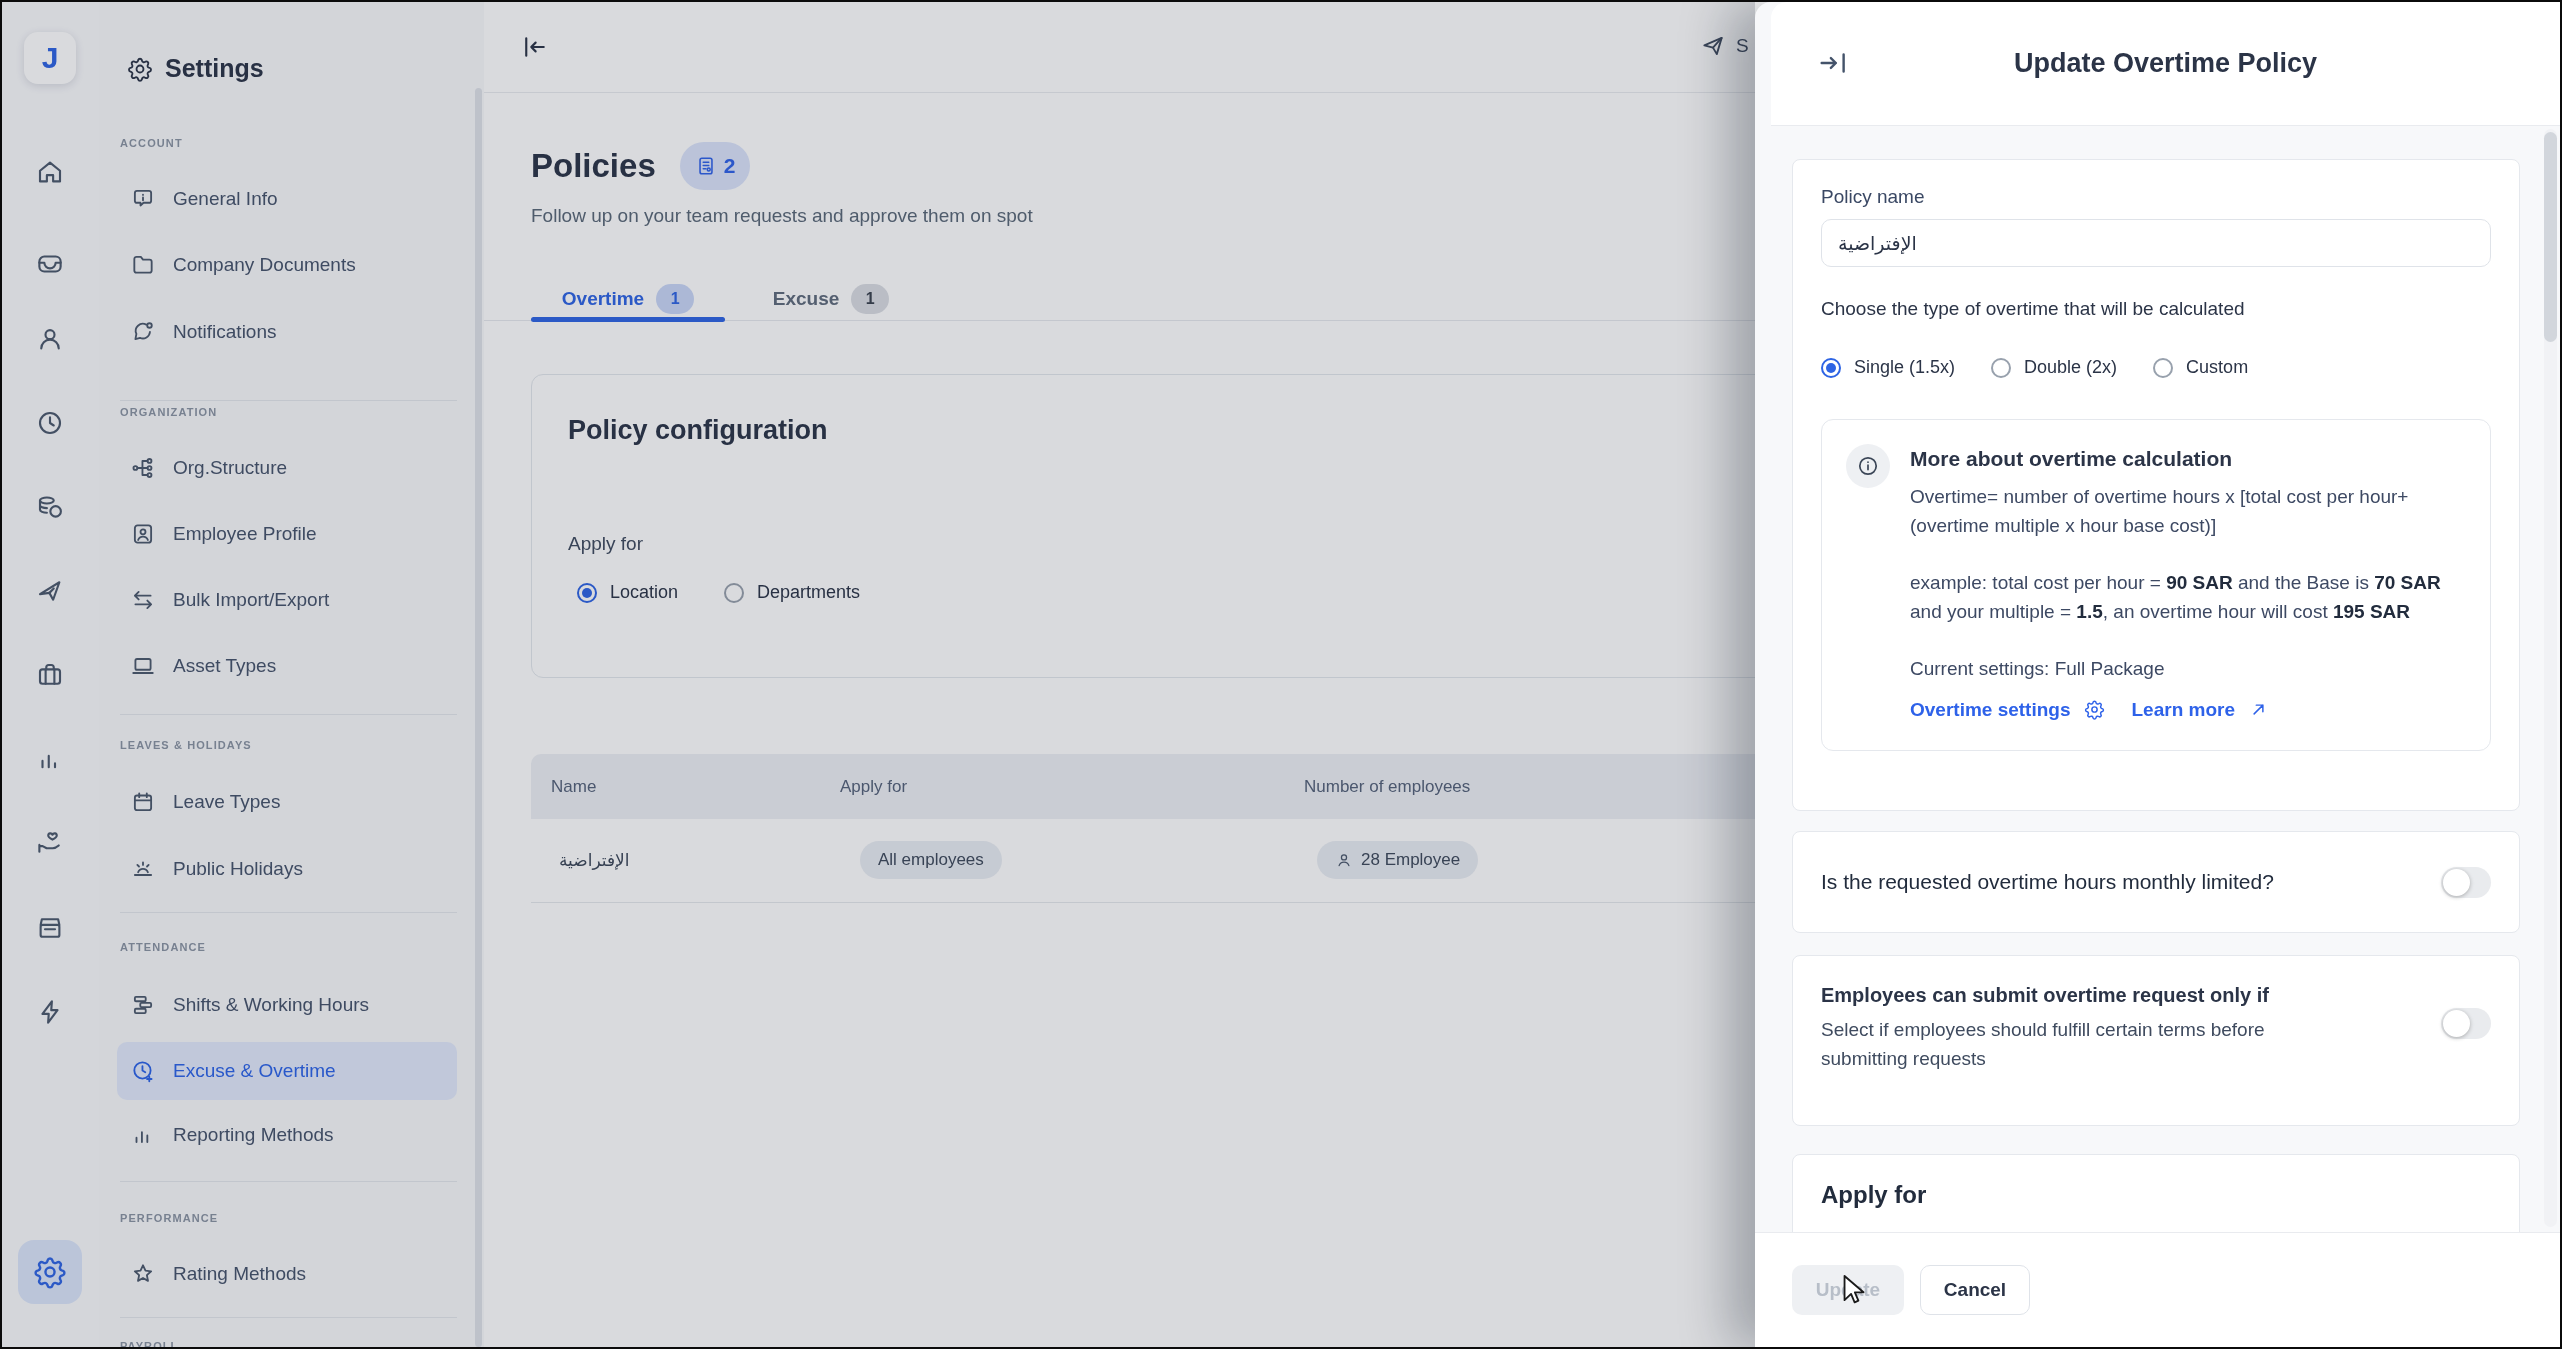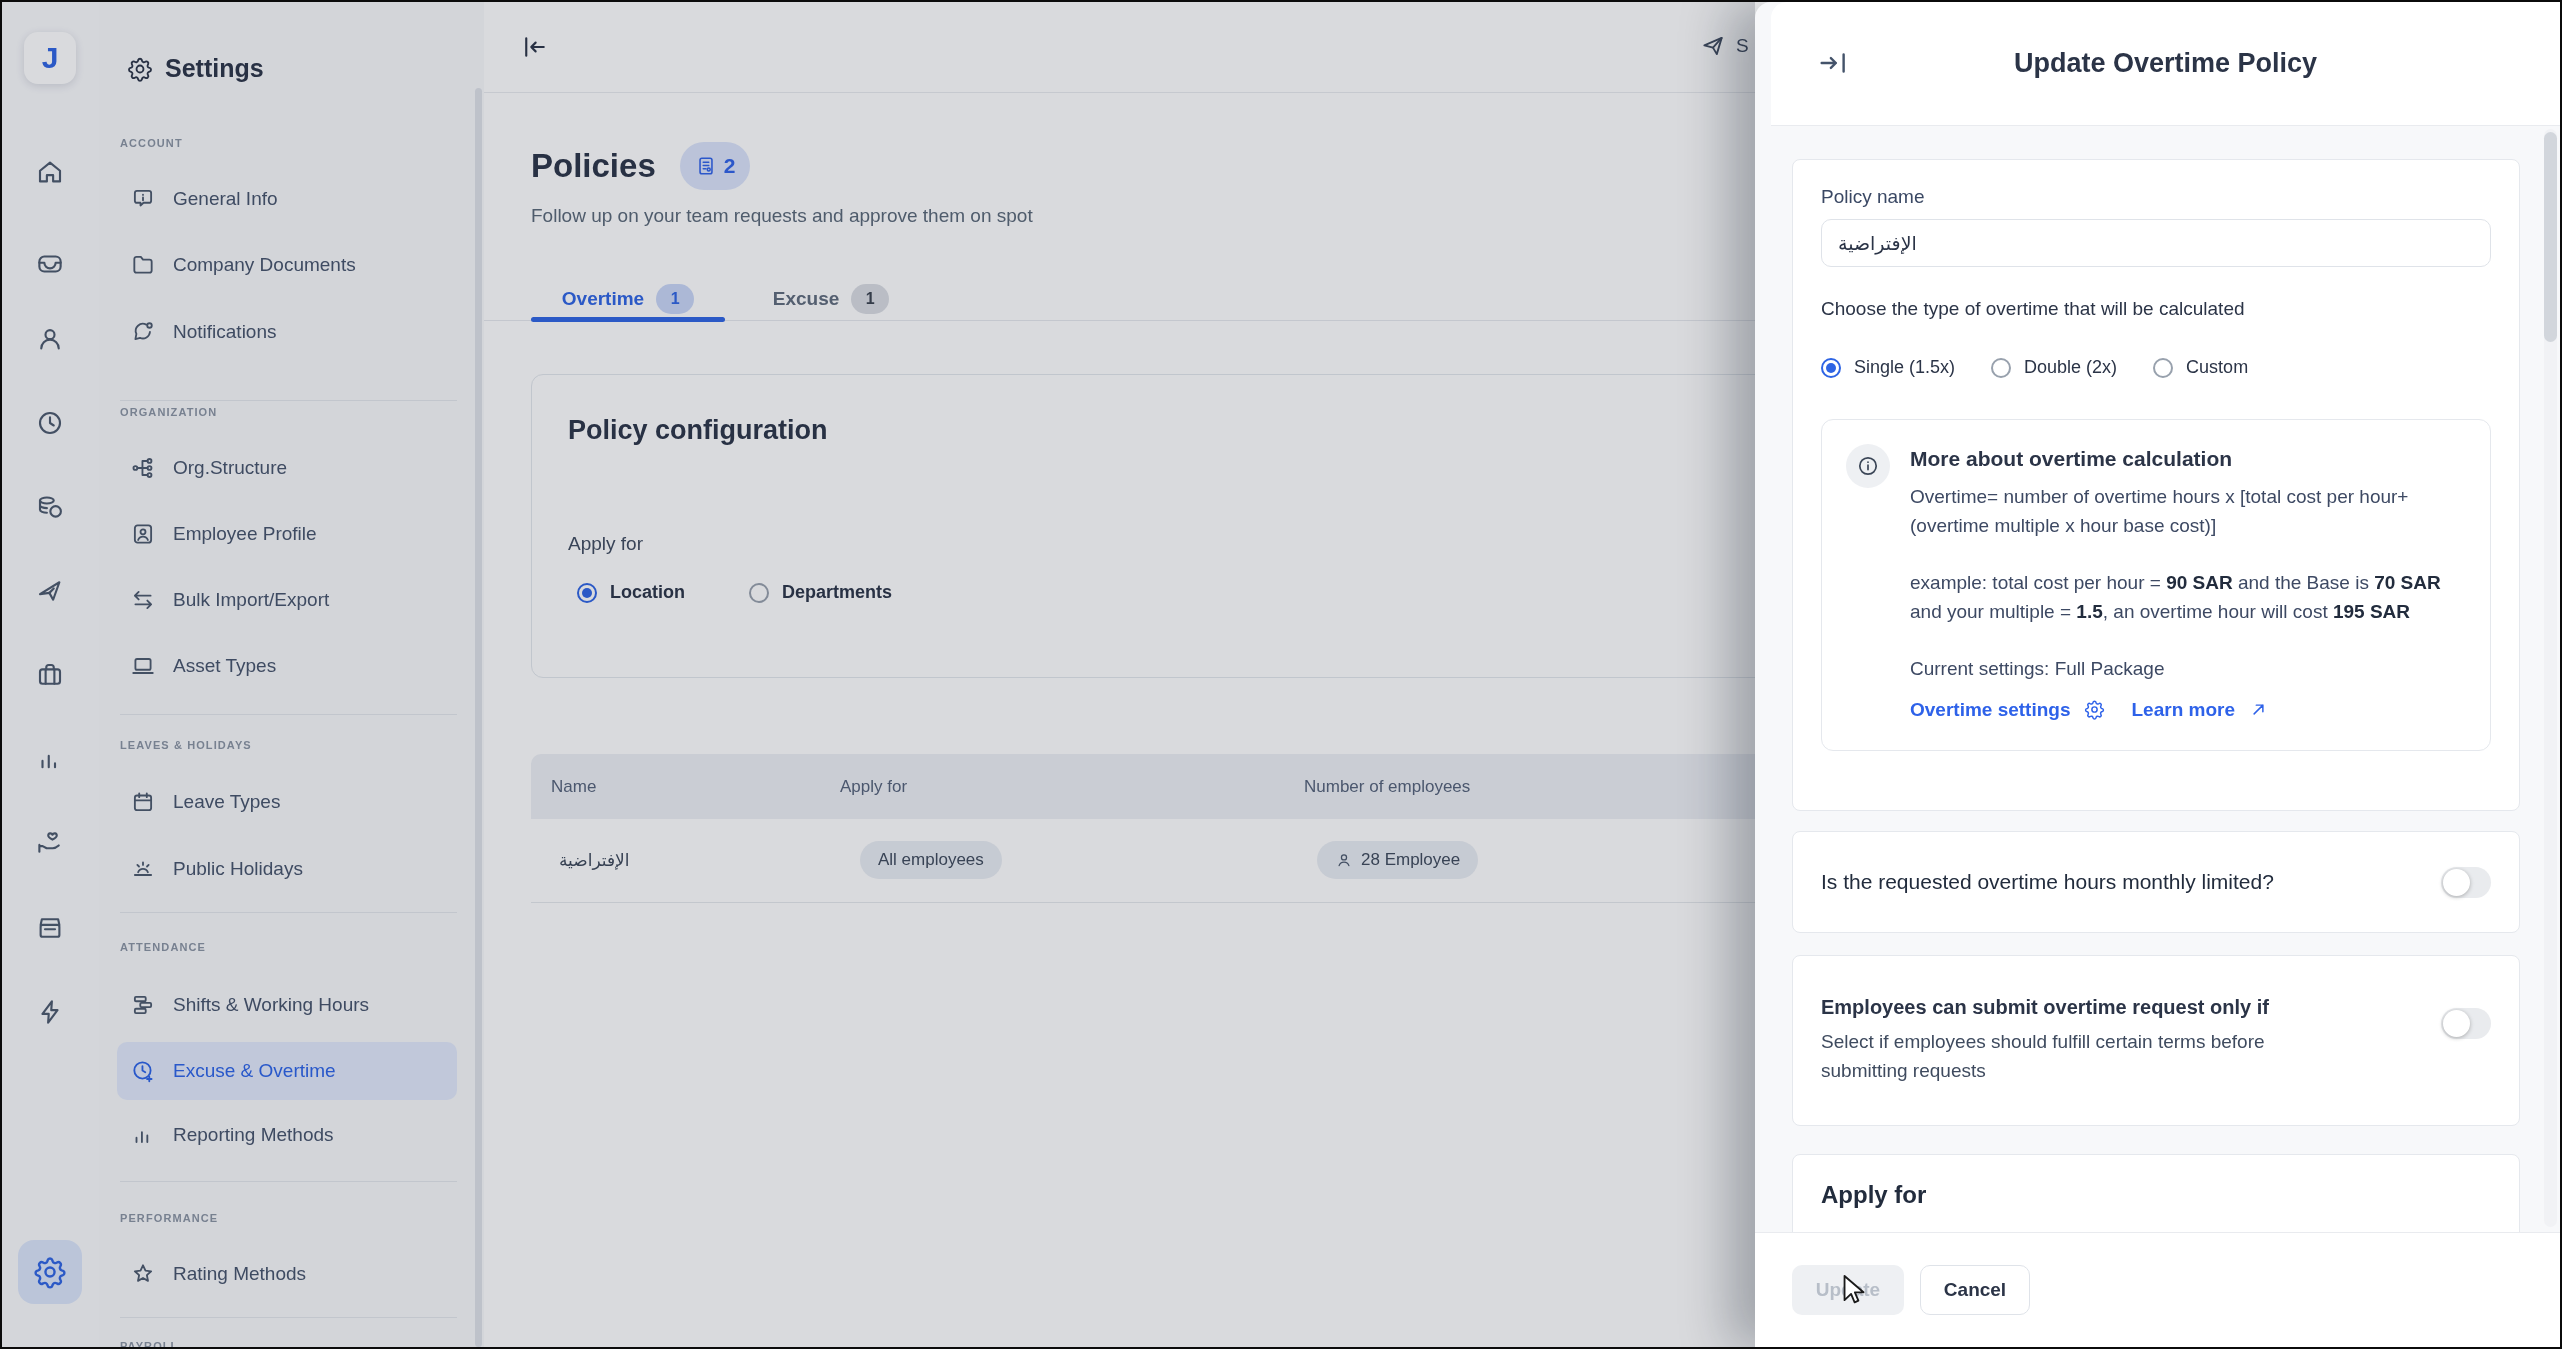--- a/index.html
+++ b/index.html
@@ -52,21 +52,21 @@
   .tab .pill{display:inline-flex;align-items:center;justify-content:center;min-width:38px;height:30px;
              border-radius:16px;background:#dadde3;color:#39414e;font-size:16px;font-weight:700;}
   .tab.active{color:#2e64e4;}
   .tab.active .pill{background:#c9d7f7;color:#2e64e4;}
   .tab-underline{position:absolute;left:47px;top:315px;width:194px;height:5px;border-radius:3px;background:#2e64e4;}
 
   .config-card{position:absolute;left:47px;top:372px;width:1306px;height:304px;background:#fff;
                border:1px solid #e3e7ec;border-radius:12px;box-sizing:border-box;}
   .config-card h2{position:absolute;left:36px;top:40px;margin:0;font-size:27px;font-weight:700;color:#2b3447;}
   .cc-apply{position:absolute;left:36px;top:158px;font-size:19px;color:#3f4b5f;}
-  .cc-radios{position:absolute;left:45px;top:207px;display:flex;align-items:center;gap:64px;font-weight:bold;}
+  .cc-radios{position:absolute;left:45px;top:207px;display:flex;align-items:center;gap:46px;}
   .radio-opt{display:flex;align-items:center;gap:13px;font-size:18px;color:#2b3447;}
   .radio{width:20px;height:20px;border-radius:50%;border:2px solid #98a1ad;box-sizing:border-box;position:relative;background:#fff;}
   .radio.sel{border-color:#2e64e4;}
   .radio.sel::after{content:"";position:absolute;left:3px;top:3px;width:10px;height:10px;border-radius:50%;background:#2e64e4;}
 
   .table{position:absolute;left:47px;top:752px;width:1306px;}
   .t-head{height:65px;background:#edf0f5;border-radius:10px 0 0 0;position:relative;
           font-size:17px;color:#55627a;}
   .t-head span{position:absolute;top:0;line-height:65px;}
   .t-row{height:83px;position:relative;border-bottom:1px solid #e5e8ec;font-size:17px;color:#3c4759;}
@@ -98,21 +98,21 @@
   .info-badge svg{width:24px;height:24px;}
   .info-body{font-size:19px;line-height:29px;color:#3d4963;}
   .info-title{font-size:21px;font-weight:700;color:#2b3447;margin-bottom:9px;}
   .info-p{margin:0 0 28px 0;}
   .info-p b{color:#222c3d;}
   .info-current{margin:0 0 12px 0;}
   .info-links{display:flex;align-items:center;gap:13px;color:#2e62e9;font-weight:700;font-size:19px;}
   .info-links .lic{width:21px;height:21px;color:#2e62e9;}
   .card2{top:829px;height:102px;display:flex;align-items:center;justify-content:space-between;padding:0 28px;}
   .card2 .q{font-size:21px;color:#222c3d;}
-  .card3{top:953px;height:171px;padding:40px 28px;}
+  .card3{top:953px;height:171px;padding:28px 28px;}
   .card3 h3{margin:0 0 8px 0;font-size:20px;font-weight:700;color:#2b3447;}
   .card3 .desc{font-size:19px;line-height:29px;color:#3f4b5f;width:478px;}
   .card3 .toggle{position:absolute;right:28px;top:52px;}
   .card4{top:1152px;height:120px;padding:26px 28px;overflow:hidden;}
   .card4 h3{margin:0;font-size:24px;font-weight:700;color:#222c3d;}
   .toggle{width:50px;height:31px;border-radius:16px;background:#e9ebee;position:relative;flex:0 0 auto;}
   .toggle .knob{position:absolute;left:2px;top:2px;width:27px;height:27px;border-radius:50%;background:#fff;
                 box-shadow:0 1px 4px rgba(0,0,0,.28);}
   .d-footer{position:absolute;left:0;right:0;bottom:0;height:115px;background:#fff;border-top:1px solid #e9ebef;
             display:flex;align-items:center;gap:16px;padding:0 37px;box-sizing:border-box;z-index:12;}

